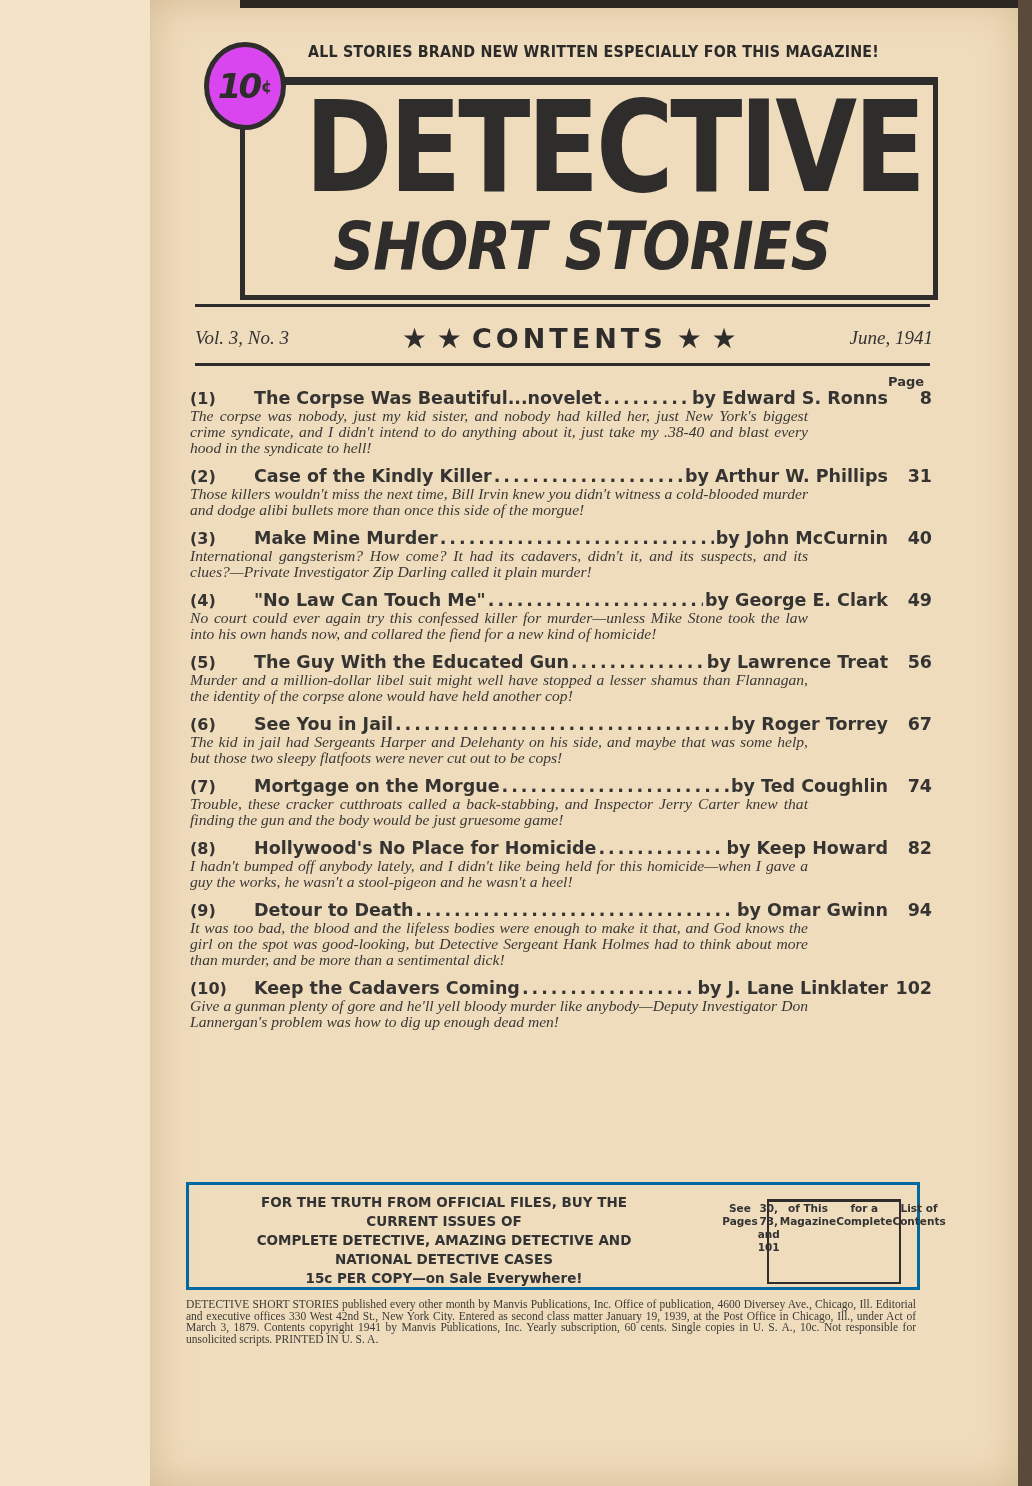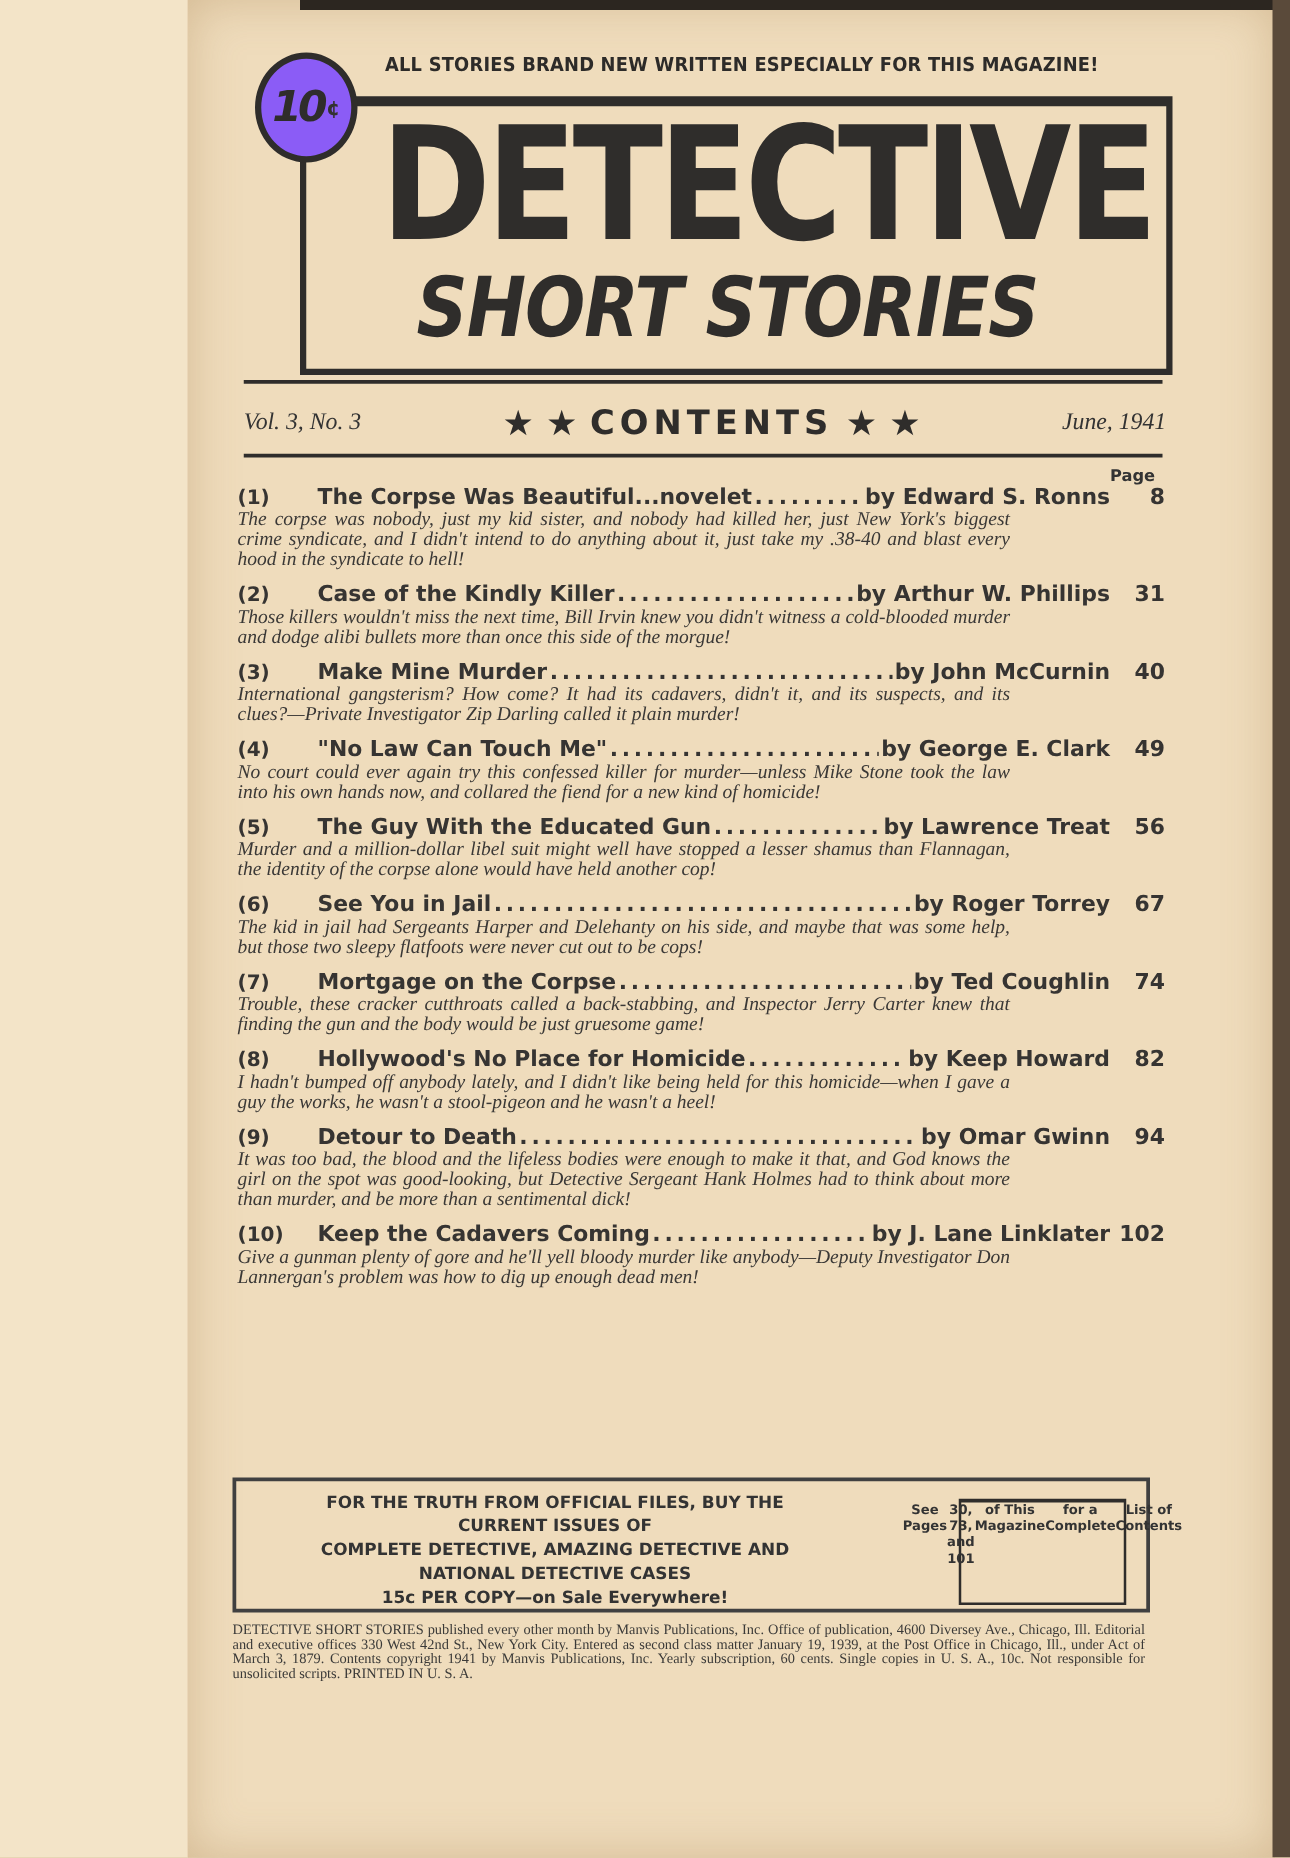--- a/index.html
+++ b/index.html
@@ -20,21 +20,21 @@
   .topedge { position:absolute; left:240px; top:0; width:780px; height:8px; background:#2c2620; }
 
   .tagline {
     position:absolute; left:308px; top:43px; width:625px;
     font-family:"DejaVu Sans", sans-serif; font-weight:bold; font-size:15.5px;
     letter-spacing:0.2px; transform: scaleX(0.92); transform-origin:left;
     white-space:nowrap; color:#2d2b29;
   }
   .price {
     position:absolute; left:204px; top:42px; width:72px; height:78px;
-    border:5px solid #2f2d2b; border-radius:50%; background:#8b5cf6; z-index:3;
+    border:5px solid #2f2d2b; border-radius:50%; background:#d946ef; z-index:3;
     display:flex; align-items:center; justify-content:center;
   }
   .price span {
     font-family:"DejaVu Sans", sans-serif; font-weight:bold; font-size:34px; font-style:italic;
     color:#2f2d2b; letter-spacing:-3px;
   }
   .price sup { font-size:16px; font-weight:bold; margin-left:2px; }
   .masthead-box {
     position:absolute; left:240px; top:77px; width:688px; height:210px;
     border:5px solid #2f2d2b; border-top-width:8px;
@@ -78,21 +78,21 @@
   .leader::after { content:"................................................................................................"; }
   .author { flex:none; }
   .pg { width:44px; flex:none; text-align:right; }
   .blurb {
     width:618px;
     font-family:"Liberation Serif", serif; font-style:italic; font-size:15.6px; line-height:16px;
     color:#3a3836; text-align:justify;
   }
   .ad-box {
     position:absolute; left:186px; top:1182px; width:728px; height:102px;
-    border:3px solid #404040;
+    border:3px solid #0369a1;
   }
   .ad-main {
     position:absolute; left:20px; top:8px; width:470px; text-align:center;
     font-family:"DejaVu Sans", sans-serif; font-weight:bold; font-size:13.5px; line-height:19px; color:#333;
   }
   .ad-side {
     position:absolute; left:578px; top:14px; width:130px; height:80px;
     border:2px solid #2f2d2b; border-top-width:3px;
     text-align:center;
     font-family:"DejaVu Sans", sans-serif; font-weight:bold; font-size:10.5px; line-height:13px; color:#333;
@@ -192,21 +192,21 @@
         <span class="story-title">See You in Jail</span>
         <span class="leader"></span>
         <span class="author">by Roger Torrey</span>
         <span class="pg">67</span>
       </div>
     <div class="blurb">The kid in jail had Sergeants Harper and Delehanty on his side, and maybe that was some help, but those two sleepy flatfoots were never cut out to be cops!</div>
   </div>
   <div class="entry" style="margin-top:10px">
     <div class="entry-head">
         <span class="num">(7)</span>
-        <span class="story-title">Mortgage on the Corpse</span>
+        <span class="story-title">Mortgage on the Morgue</span>
         <span class="leader"></span>
         <span class="author">by Ted Coughlin</span>
         <span class="pg">74</span>
       </div>
     <div class="blurb">Trouble, these cracker cutthroats called a back-stabbing, and Inspector Jerry Carter knew that finding the gun and the body would be just gruesome game!</div>
   </div>
   <div class="entry" style="margin-top:10px">
     <div class="entry-head">
         <span class="num">(8)</span>
         <span class="story-title">Hollywood's No Place for Homicide</span>

